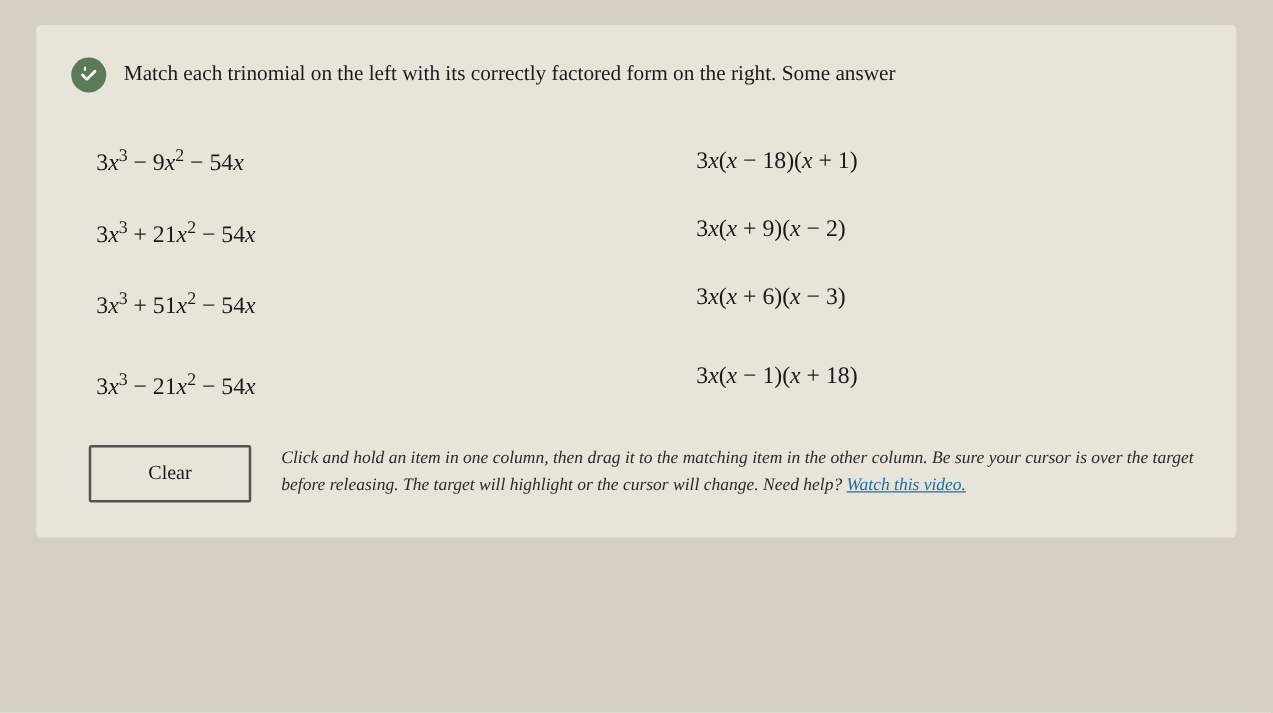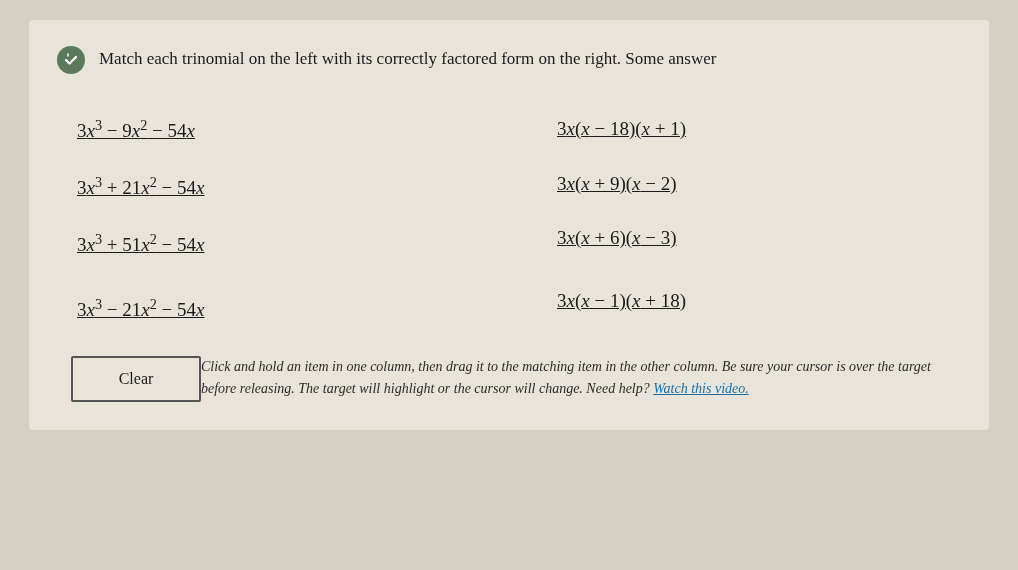--- a/index.html
+++ b/index.html
@@ -67,31 +67,31 @@
     .right-column {
       flex: 1;
       padding-left: 80px;
     }
 
     .expr-item {
       font-size: 19px;
       color: #1a1a1a;
       margin-bottom: 28px;
       line-height: 1.4;
-      text-decoration: underline;
     }
 
     .expr-item:last-child {
       margin-bottom: 0;
       margin-top: 36px;
     }
 
     .bottom-row {
       display: flex;
       align-items: flex-start;
+      gap: 24px;
       padding-left: 14px;
     }
 
     .clear-button {
       border: 2px solid #555;
       background: transparent;
       padding: 12px 36px;
       font-size: 16px;
       font-family: Georgia, 'Times New Roman', serif;
       color: #1a1a1a;

